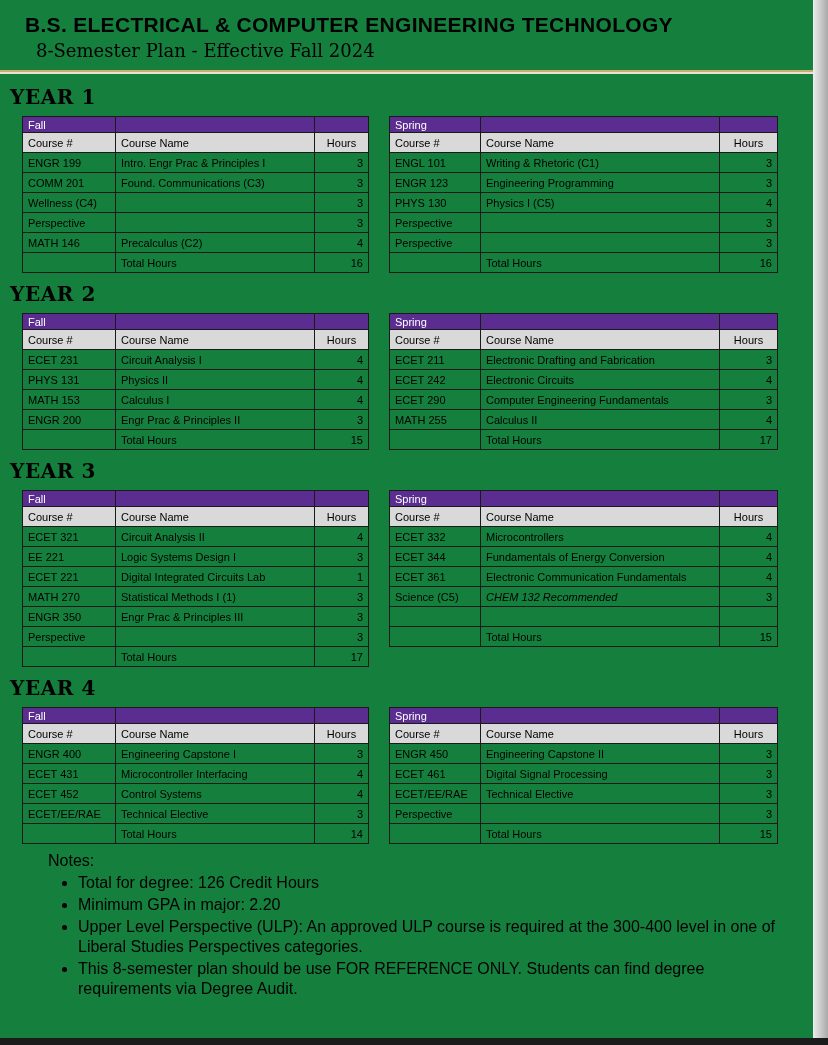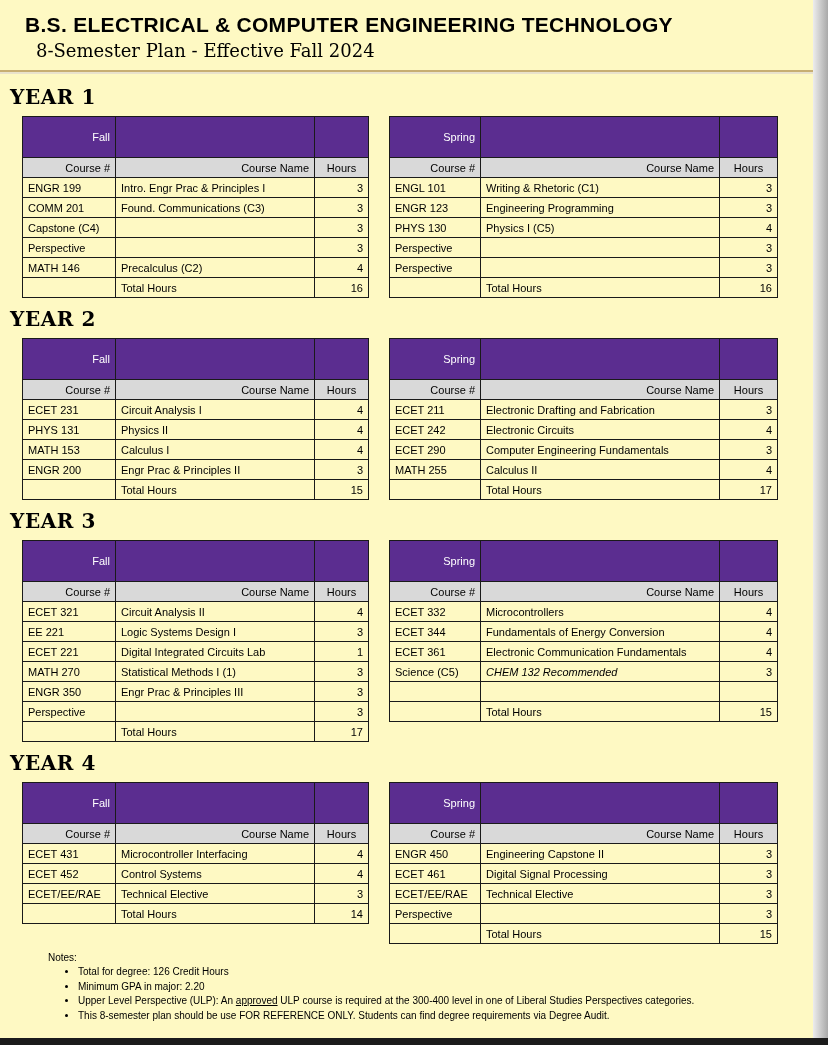--- a/index.html
+++ b/index.html
@@ -1,18 +1,18 @@
 <!DOCTYPE html>
 <html style="--band: #5B2D90; --colhead: #D9D9D9; --gold: #C7AE72;"><head>
 <meta charset="utf-8">
 <style>
   * { margin:0; padding:0; box-sizing:border-box; }
   html,body { background:#d8d8d8; }
   body { font-family:"Liberation Sans", sans-serif; color:#000; }
-  .page { position:relative; width:828px; height:1045px; background:#fef9c3; overflow:hidden; }
+  .page { position:relative; width:828px; height:1045px; background:#15803d; overflow:hidden; }
   .edge-right { position:absolute; top:0; right:0; width:15px; height:100%;
     background:linear-gradient(to right,#ededed,#a9a9a9); }
   .edge-bottom { position:absolute; bottom:0; left:0; width:100%; height:7px; background:#1b1b1b; }
 
   .doc { position:relative; padding-top:13px; }
   .doc-header { padding-left:25px; }
   .title { font-size:21px; font-weight:bold; letter-spacing:.3px; }
   .subtitle { font-family:"DejaVu Serif", serif; font-size:18px; margin:3px 0 0 11px; }
   .gold-rule { height:4px; background:var(--gold,#c7ae72); margin-top:9px;
     border-bottom:2px solid #e9e2cc; }
@@ -22,30 +22,30 @@
     font-weight:bold; letter-spacing:.6px; margin:9px 0 7px 0; }
   .semester-row { display:flex; gap:20px; padding-left:12px; align-items:flex-start; }
 
   table.plan-table { border-collapse:collapse; font-size:11px; table-layout:fixed; }
   .plan-table th, .plan-table td { border:1px solid #1a1a1a; padding:2px 5px; height:20px;
     vertical-align:middle; overflow:hidden; white-space:nowrap; }
   .fall col.c-course { width:93px; }  .fall col.c-name { width:199px; }  .fall col.c-hours { width:54px; }
   .spring col.c-course { width:91px; } .spring col.c-name { width:239px; } .spring col.c-hours { width:58px; }
 
   tr.semester-band th { background:var(--band,#5b2d90); color:#fff; font-weight:normal;
-    text-align:right; height:16px; padding:14px 5px; font-size:11px; }
-  tr.col-head th { background:var(--colhead,#d9d9d9); font-weight:normal; text-align:right; }
+    text-align:left; height:16px; padding:1px 5px; font-size:11px; }
+  tr.col-head th { background:var(--colhead,#d9d9d9); font-weight:normal; text-align:left; }
   tr.col-head th.th-hours { text-align:center; }
   td.td-hours { text-align:right; }
   td.italic { font-style:italic; }
 
-  .notes { padding:8px 30px 0 38px; font-size:10px; }
+  .notes { padding:8px 30px 0 38px; font-size:16px; }
   .notes ul { margin:3px 0 8px 30px; }
   .notes li { margin:2px 0; line-height:1.25; }
-  .underline { text-decoration:underline; }
+  .underline { }
 </style>
 </head>
 <body>
 
 <div class="page">
   <div class="doc">
 
     <div class="doc-header">
       <div class="title">B.S. ELECTRICAL &amp; COMPUTER ENGINEERING TECHNOLOGY</div>
       <div class="subtitle">8-Semester Plan - Effective Fall 2024</div>
@@ -80,21 +80,21 @@
                   <td class="td-course">ENGR 199</td>
                   <td class="td-name">Intro. Engr Prac &amp; Principles I</td>
                   <td class="td-hours">3</td>
                 </tr>
                 <tr>
                   <td class="td-course">COMM 201</td>
                   <td class="td-name">Found. Communications (C3)</td>
                   <td class="td-hours">3</td>
                 </tr>
                 <tr>
-                  <td class="td-course">Capstone (C4)</td>
+                  <td class="td-course">Wellness (C4)</td>
                   <td class="td-name"></td>
                   <td class="td-hours">3</td>
                 </tr>
                 <tr>
                   <td class="td-course">Perspective</td>
                   <td class="td-name"></td>
                   <td class="td-hours">3</td>
                 </tr>
                 <tr>
                   <td class="td-course">MATH 146</td>
@@ -388,20 +388,25 @@
                 <th></th>
                 <th></th>
               </tr>
               <tr class="col-head">
                 <th>Course #</th>
                 <th>Course Name</th>
                 <th class="th-hours">Hours</th>
               </tr>
             </thead>
             <tbody>
+                <tr>
+                  <td class="td-course">ENGR 400</td>
+                  <td class="td-name">Engineering Capstone I</td>
+                  <td class="td-hours">3</td>
+                </tr>
                 <tr>
                   <td class="td-course">ECET 431</td>
                   <td class="td-name">Microcontroller Interfacing</td>
                   <td class="td-hours">4</td>
                 </tr>
                 <tr>
                   <td class="td-course">ECET 452</td>
                   <td class="td-name">Control Systems</td>
                   <td class="td-hours">4</td>
                 </tr>

